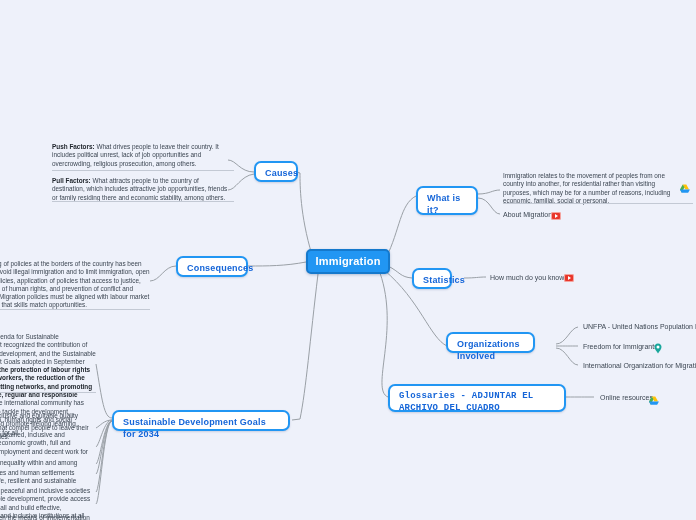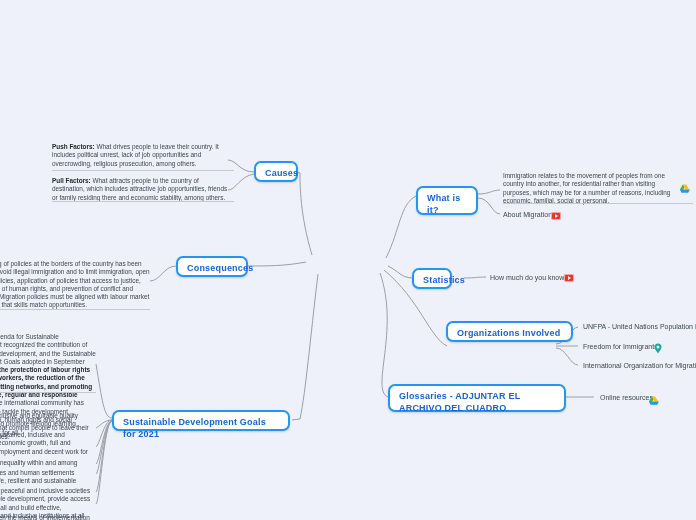--- a/index.html
+++ b/index.html
@@ -158,20 +158,23 @@
 
     <path d="M464,278 C476,278 478,277 486,277"></path>
 
     <path d="M556,344 C566,344 570,328 578,327"></path>
     <path d="M556,346 C566,346 570,346 578,346"></path>
     <path d="M556,348 C566,348 570,365 578,365"></path>
 
     <path d="M566,397 C578,397 586,397 594,397"></path>
   </svg>
 
+  <div class="node root" style="left:306px; top:249px; width:84px; height:25px;">
+    <span>Immigration</span>
+  </div>
 
   <div class="node" style="left:254px; top:161px; width:44px; height:21px;">
     <span>Causes</span>
   </div>
 
   <div class="para" style="left:52px; top:143px; width:176px;">
     <b>Push Factors:</b><span> What drives people to leave their country. It includes political unrest, lack of job opportunities and overcrowding, religious prosecution, among others.</span>
   </div>
   <div class="underline" style="left:52px; top:170px; width:182px;"></div>
 
@@ -183,21 +186,21 @@
   <div class="node" style="left:176px; top:256px; width:72px; height:21px;">
     <span>Consequences</span>
   </div>
 
   <div class="para" style="left:-28px; top:260px; width:178px;">
     <span>Tightening of policies at the borders of the country has been so as to avoid illegal immigration and to limit immigration, open border policies, application of policies that access to justice, protection of human rights, and prevention of conflict and violence. Migration policies must be aligned with labour market needs, so that skills match opportunities.</span>
   </div>
   <div class="underline" style="left:-28px; top:309px; width:178px;"></div>
 
   <div class="node" style="left:112px; top:410px; width:178px; height:21px;">
-    <span>Sustainable Development Goals for 2021</span>
+    <span>Sustainable Development Goals for 2034</span>
   </div>
 
   <div class="para" style="left:-36px; top:333px; width:132px;">
     <span>The 2030 Agenda for Sustainable Development recognized the contribution of migration to development, and the Sustainable Development Goals adopted in September 2015 call for</span><b>the protection of labour rights of migrant workers, the reduction of the cost of remitting networks, and promoting orderly, safe, regular and responsible mobility.</b><span> The international community has committed to tackle the development, humanitarian, human rights and social challenges that compel people to leave their home countries.</span>
   </div>
   <div class="underline" style="left:-36px; top:392px; width:132px;"></div>
 
   <div class="para" style="left:-36px; top:412px; width:132px;">
     <span>4. Ensure inclusive and equitable quality education and promote lifelong learning opportunities for all</span>
   </div>
@@ -240,21 +243,21 @@
 
   <div class="node" style="left:412px; top:268px; width:40px; height:21px;">
     <span>Statistics</span>
   </div>
 
   <div class="leaf" style="left:490px; top:272px; width:110px; height:12px;">
     <span class="txt">How much do you know?</span>
   </div>
   <span class="icon icon-yt" style="position:absolute; left:564px; top:274px;"></span>
 
-  <div class="node" style="left:446px; top:321px; width:127px; height:21px;">
+  <div class="node" style="left:446px; top:332px; width:89px; height:21px;">
     <span>Organizations Involved</span>
   </div>
 
   <div class="leaf" style="left:583px; top:321px; width:115px; height:12px;">
     <span class="txt">UNFPA - United Nations Population Fund</span>
   </div>
 
   <div class="leaf" style="left:583px; top:341px; width:115px; height:12px;">
     <span class="txt">Freedom for Immigrants</span>
   </div>
@@ -262,21 +265,21 @@
     <svg viewBox="0 0 20 22" width="10" height="11">
       <path d="M10 1 C5 1 3 5 3 8 C3 13 8 17 10 21 C12 17 17 13 17 8 C17 5 15 1 10 1 Z" fill="#1aa79c"></path>
       <circle cx="10" cy="8" r="3" fill="#ffffff"></circle>
     </svg>
   </span>
 
   <div class="leaf" style="left:583px; top:360px; width:118px; height:12px;">
     <span class="txt">International Organization for Migration</span>
   </div>
 
-  <div class="node" style="left:388px; top:384px; width:178px; height:28px;">
+  <div class="node" style="left:388px; top:384px; width:178px; height:28px;font-family:Liberation Mono, monospace;">
     <span>Glossaries - ADJUNTAR EL ARCHIVO DEL CUADRO</span>
   </div>
 
   <div class="leaf" style="left:600px; top:392px; width:70px; height:12px;">
     <span class="txt">Online resources</span>
   </div>
   <span class="icon icon-drive" style="position:absolute; left:648px; top:392px;">
     <svg viewBox="0 0 24 22" width="11" height="10">
       <path d="M8 1 L16 1 L22 12 L14 12 Z" fill="#ffc107"></path>
       <path d="M8 1 L2 12 L6 19 L12 7 Z" fill="#4caf50"></path>

